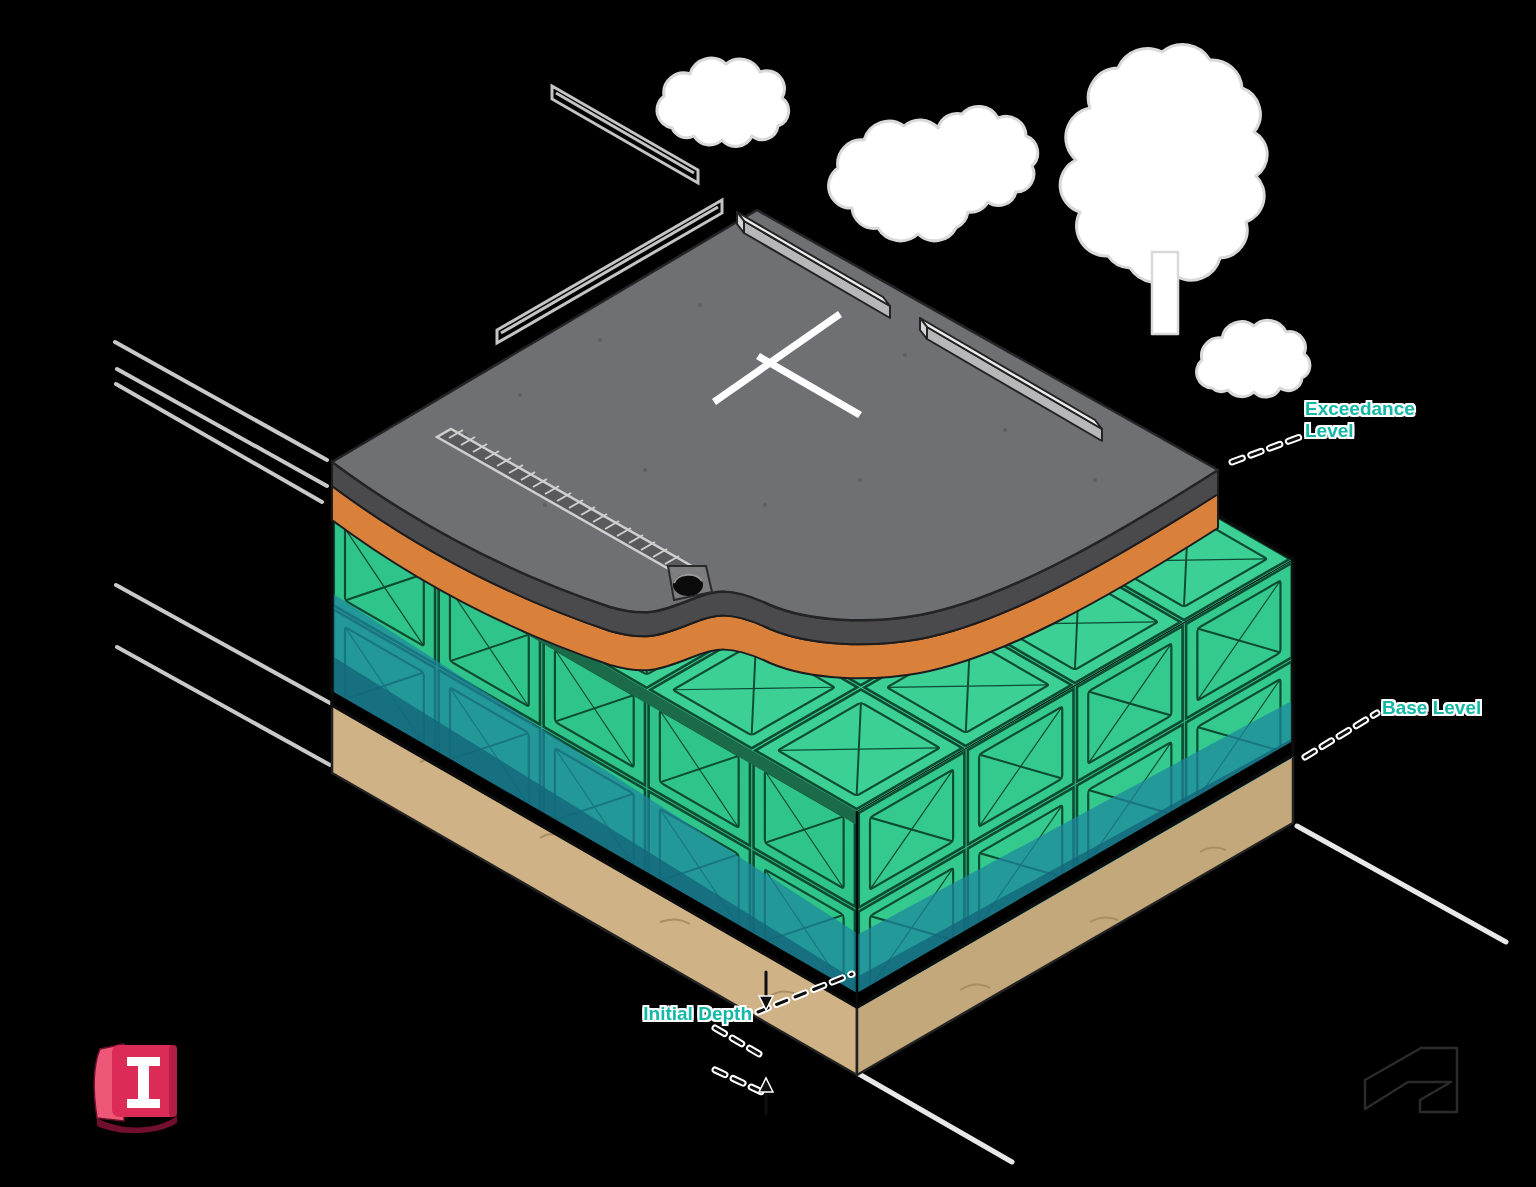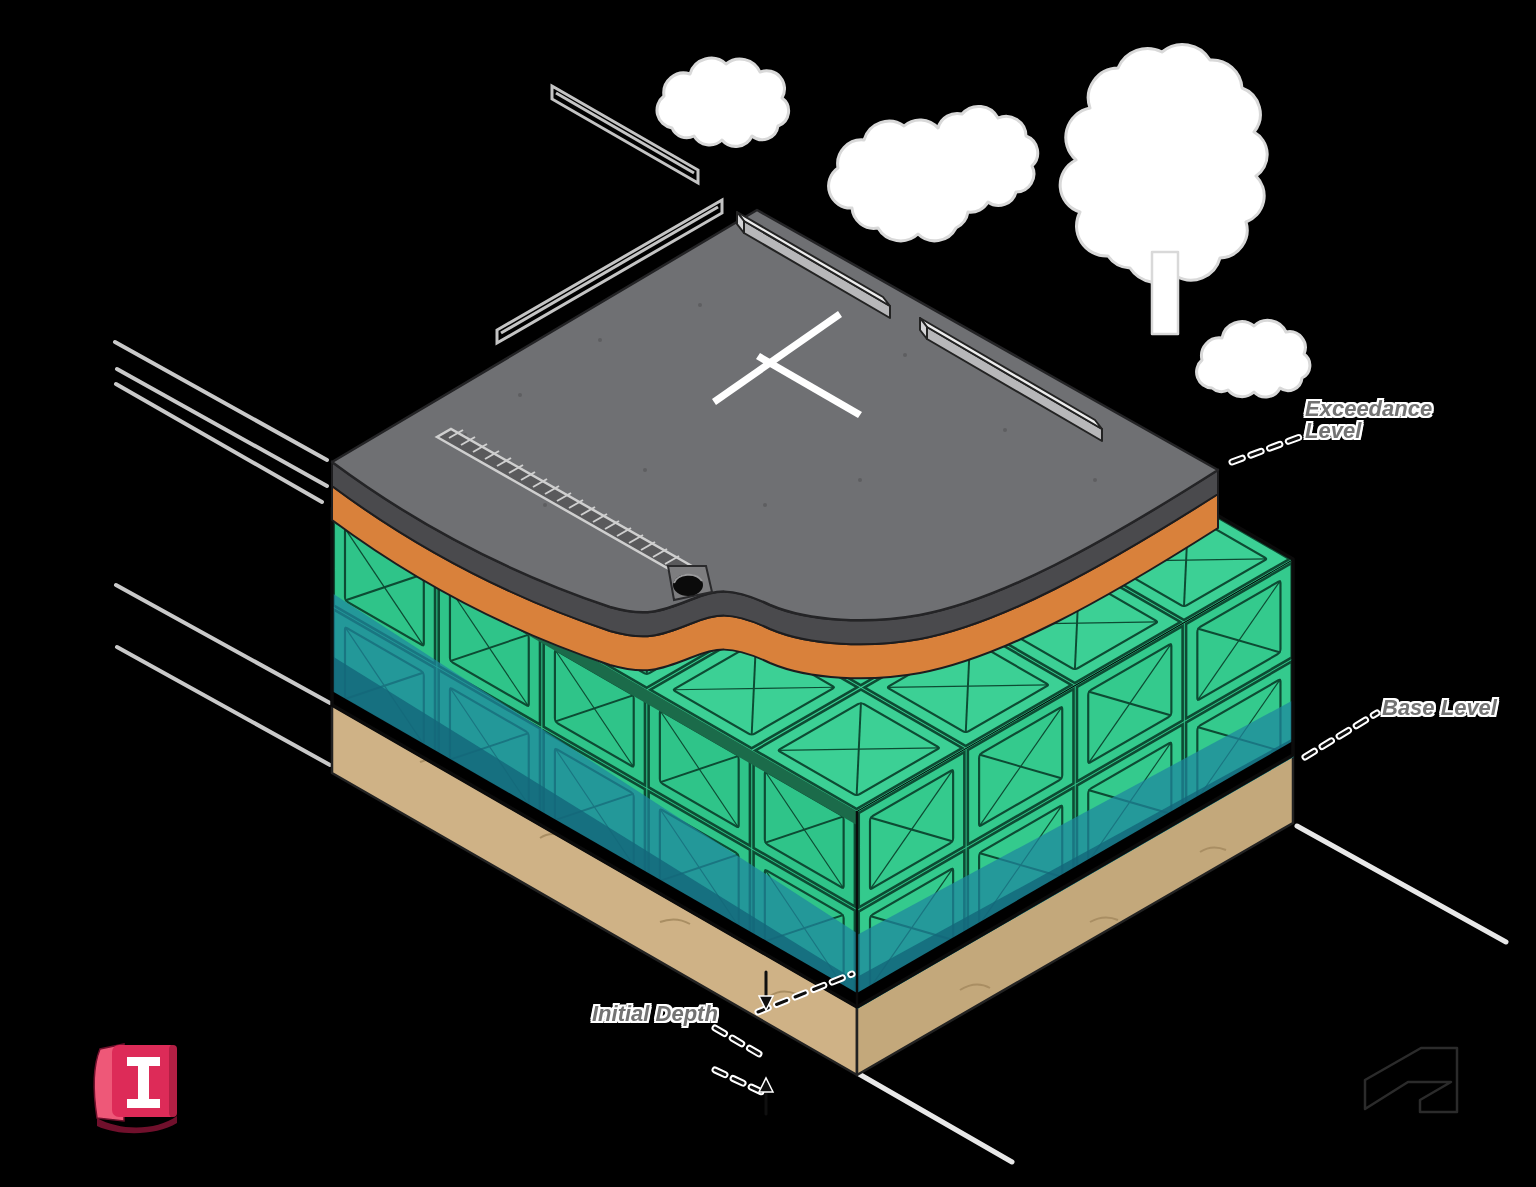--- a/index.html
+++ b/index.html
@@ -2,26 +2,26 @@
 <html><head>
 <meta charset="utf-8">
 <style>
   html,body{margin:0;padding:0;background:#000;}
   #canvas{position:relative;width:1536px;height:1187px;background:#000000;overflow:hidden;
           font-family:"Liberation Sans", sans-serif;}
   #scene{position:absolute;left:0;top:0;width:1536px;height:1187px;}
   .txt{position:absolute;color:#000;}
   #title{left:40px;top:52px;font-size:54px;font-weight:800;letter-spacing:.5px;width:520px;}
   #desc{left:40px;top:138px;width:408px;font-size:22px;line-height:26.5px;font-weight:500;color:#000;}
-  .callout{position:absolute;font-size:22px;font-weight:700;color:#737373;line-height:22px;
+  .callout{position:absolute;font-size:19px;font-weight:700;color:#14b8a6;line-height:22px;
     text-shadow:-2px -2px 0 #fff,2px -2px 0 #fff,-2px 2px 0 #fff,2px 2px 0 #fff,
-                 0 -2px 0 #fff,0 2px 0 #fff,-2px 0 0 #fff,2px 0 0 #fff;font-style:italic;}
+                 0 -2px 0 #fff,0 2px 0 #fff,-2px 0 0 #fff,2px 0 0 #fff;}
   #lbl-exceedance{left:1305px;top:398px;width:130px;}
   #lbl-base{left:1382px;top:697px;width:160px;}
-  #lbl-initial{left:592px;top:1003px;width:160px;}
+  #lbl-initial{left:592px;top:1003px;width:160px;text-align:right;}
   #brand-text{left:196px;top:1062px;font-size:33px;font-weight:600;color:#000;letter-spacing:.3px;}
 </style>
 </head>
 <body>
 
 <div id="canvas">
 
 <svg id="scene" viewBox="0 0 1536 1187" xmlns="http://www.w3.org/2000/svg">
   <defs>
     <g id="cellL">

